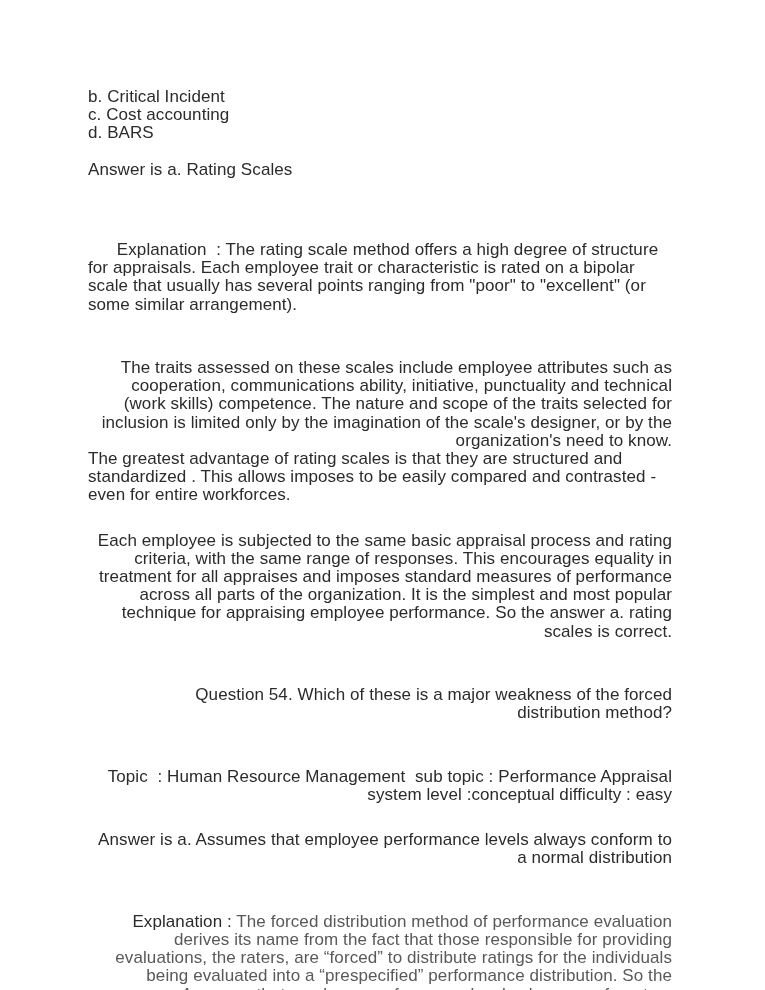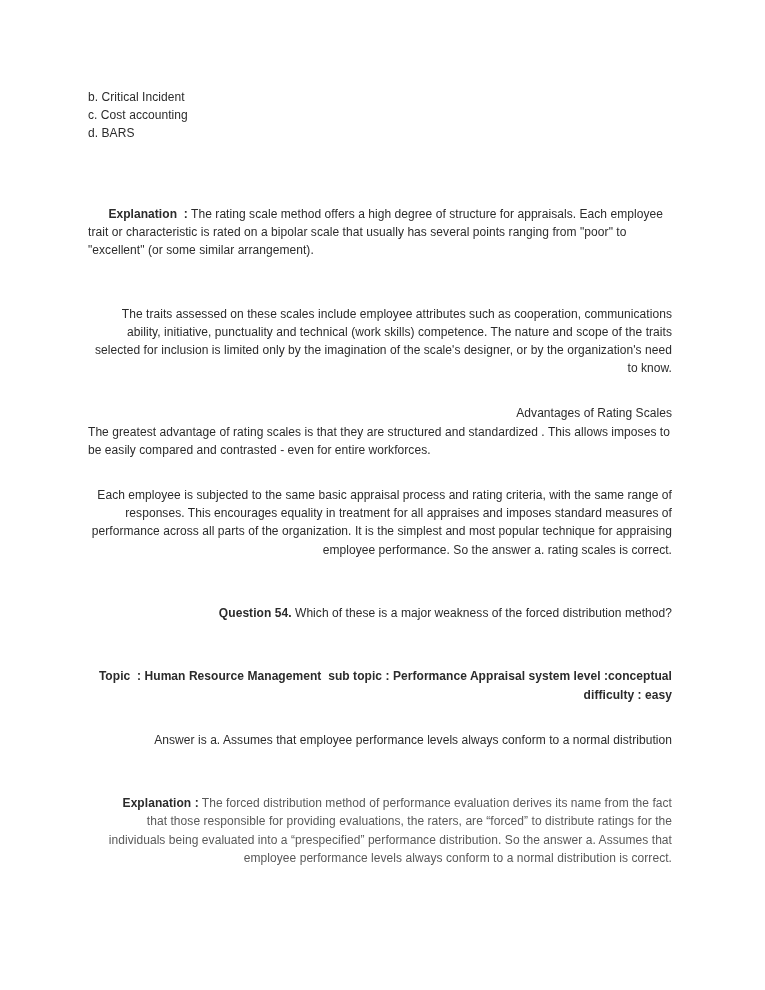--- a/index.html
+++ b/index.html
@@ -23,27 +23,27 @@
     overflow: hidden;
   }
   .content {
     position: absolute;
     left: 88px;
     top: 88px;
     width: 584px;
   }
   
   .blk {
-    font-size: 12px;
+    font-size: 17px;
     line-height: 18.2px;
     color: #2b2b2b;
     letter-spacing: 0.005em;
     white-space: pre-wrap;
   }
-  .b { font-weight: bold; }
+  .b { font-weight: normal; }
   .gray { color: #595959; }
   
   .gap-none { margin-top: 0; }
   .gap-sm   { margin-top: 18px; }
   .gap-md   { margin-top: 27px; text-align: right; }
   .gap-xl   { margin-top: 44px; }
   
   .optlist .blk { margin: 0; }
   .inline { display: inline; }
 </style>
@@ -52,28 +52,28 @@
 
 <div class="page">
   <div class="content">
 
     <div class="optlist">
       <div class="blk">b. Critical Incident</div>
       <div class="blk">c. Cost accounting</div>
       <div class="blk">d. BARS</div>
     </div>
 
+    <div class="blk gap-sm">Answer is a. Rating Scales</div>
 
     <div class="blk gap-xl">
       <span class="b inline">Explanation  :</span><span class="inline"> The rating scale method offers a high degree of structure for appraisals. Each employee trait or characteristic is rated on a bipolar scale that usually has several points ranging from "poor" to "excellent" (or some similar arrangement).</span>
     </div>
 
     <div class="blk gap-md">The traits assessed on these scales include employee attributes such as cooperation, communications ability, initiative, punctuality and technical (work skills) competence. The nature and scope of the traits selected for inclusion is limited only by the imagination of the scale's designer, or by the organization's need to know.</div>
 
-    <div class="blk gap-md">Advantages of Rating Scales</div>
     <div class="blk gap-none">The greatest advantage of rating scales is that they are structured and standardized . This allows imposes to be easily compared and contrasted - even for entire workforces.</div>
 
     <div class="blk gap-md">Each employee is subjected to the same basic appraisal process and rating criteria, with the same range of responses. This encourages equality in treatment for all appraises and imposes standard measures of performance across all parts of the organization. It is the simplest and most popular technique for appraising employee performance. So the answer a. rating scales is correct.</div>
 
     <div class="blk gap-md">
       <span class="b inline">Question 54.</span><span class="inline"> Which of these is a major weakness of the forced distribution method?</span>
     </div>
 
 
     <div class="blk b gap-md">Topic  : Human Resource Management  sub topic : Performance Appraisal system level :conceptual difficulty : easy</div>

